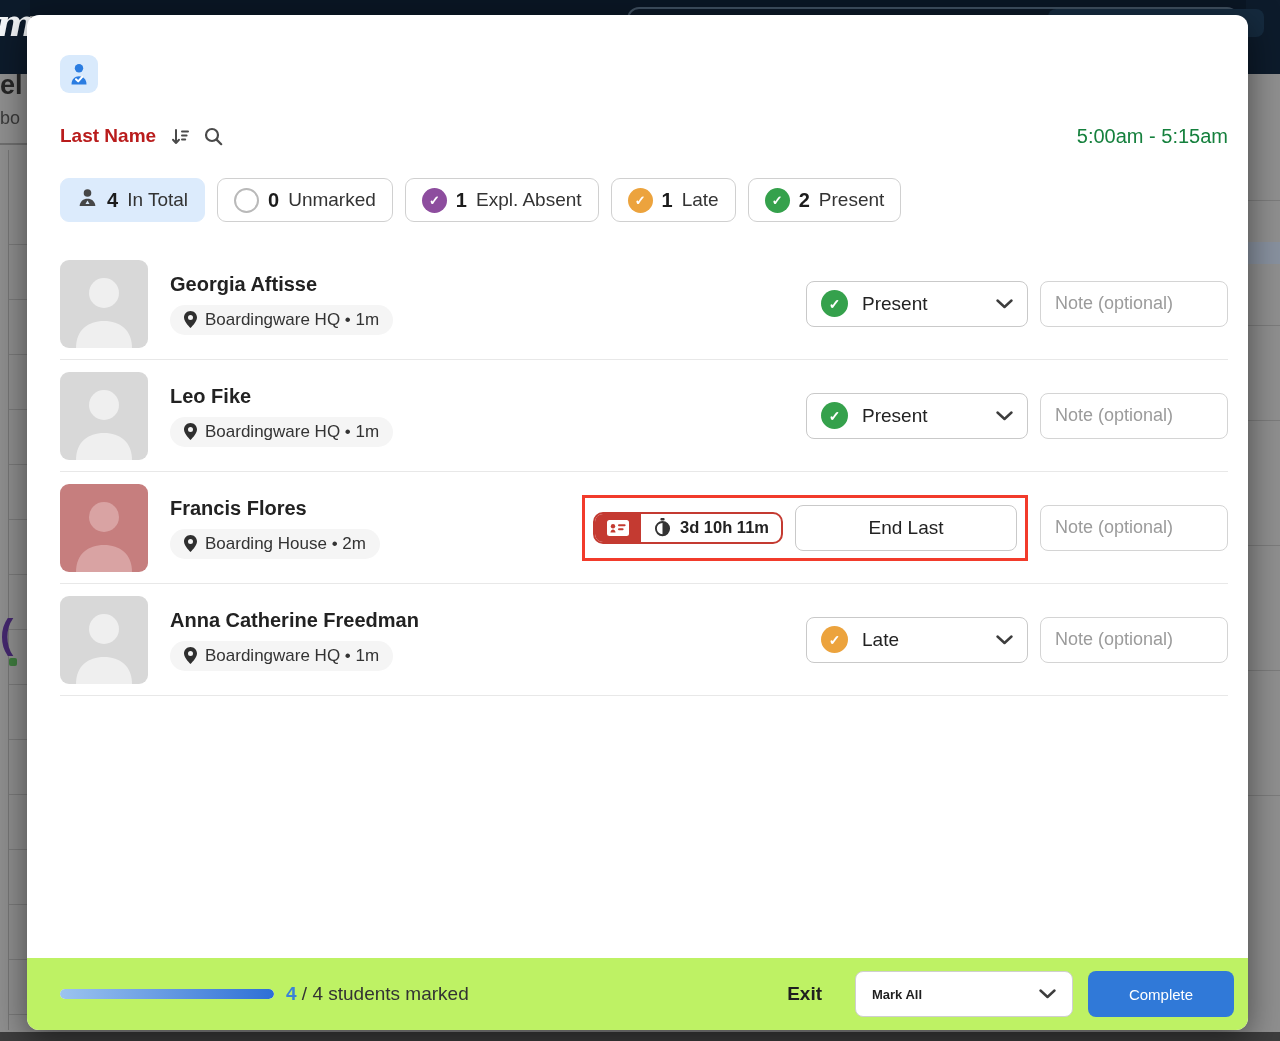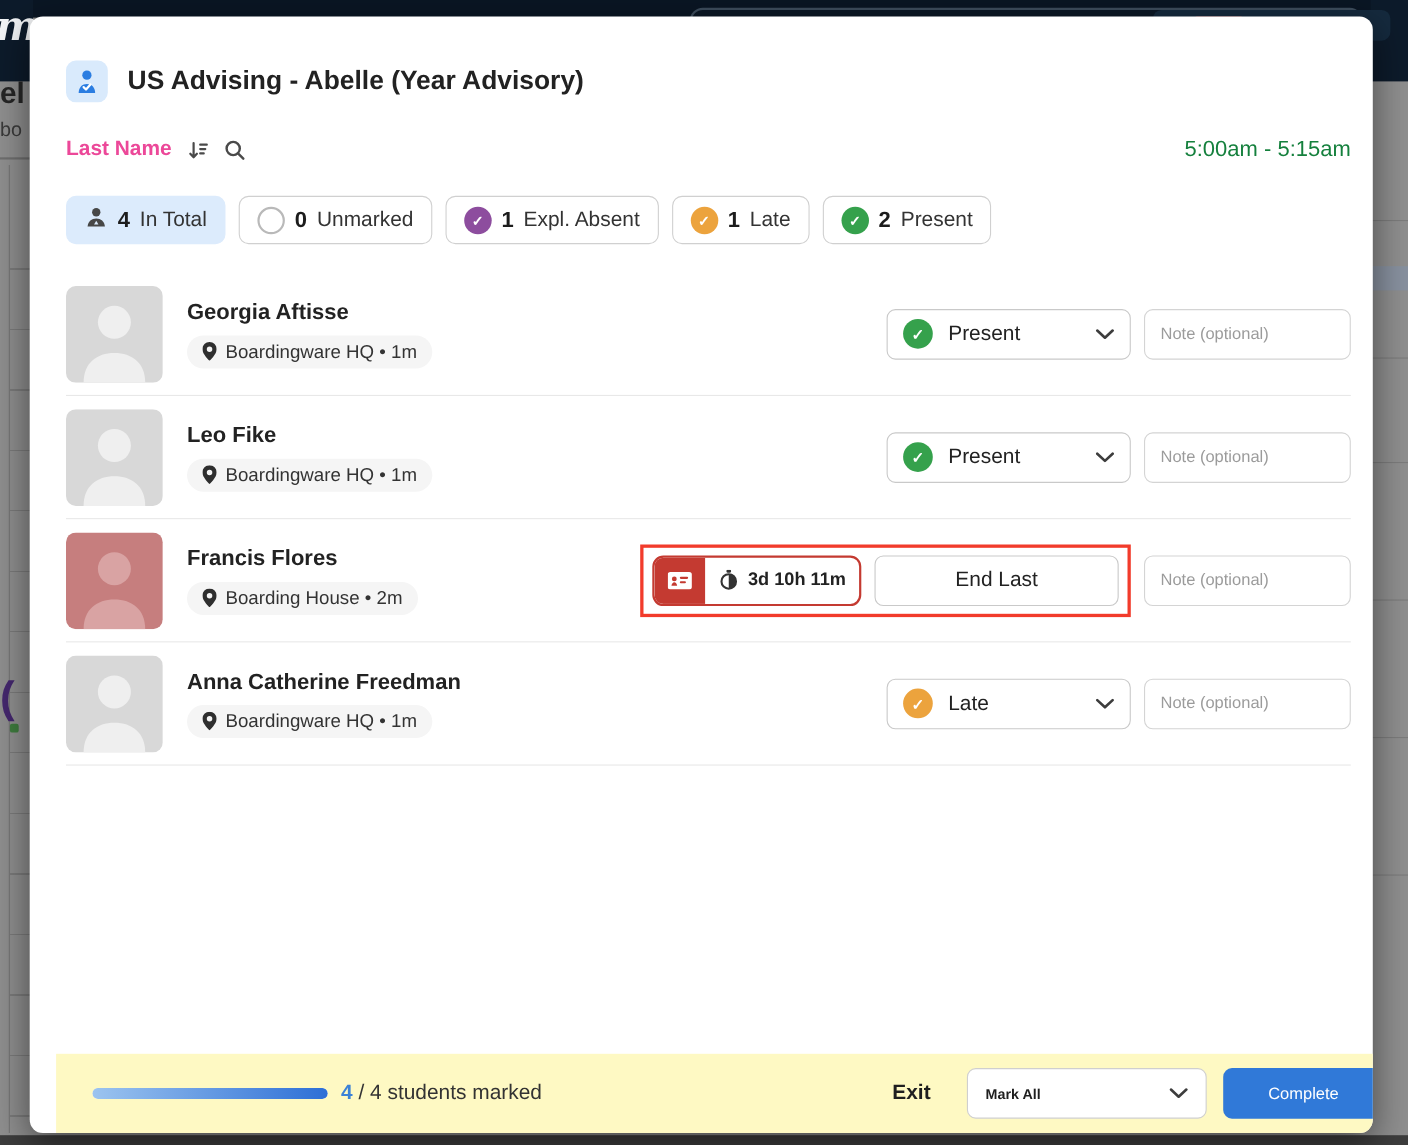--- a/index.html
+++ b/index.html
@@ -34,21 +34,21 @@
   .modal-close { position:absolute; right:16px; top:0; height:77px; width:40px; background:none; border:none;
                  color:#e9eef3; font-size:21px; cursor:pointer; font-family:inherit; }
 
   .modal-body { padding:0 20px 0 33px; }
 
   .session-row { display:flex; align-items:center; gap:18px; margin-top:40px; }
   .roll-icon { width:38px; height:38px; border-radius:9px; background:#d9eafc; display:grid; place-items:center; flex:0 0 auto; }
   .session-title { font-size:24px; font-weight:700; color:#222222; }
 
   .sort-row { display:flex; align-items:center; margin-top:28px; height:30px; }
-  .sort-label { font-size:19px; font-weight:700; color:#ec4899;text-align:center; }
+  .sort-label { font-size:19px; font-weight:700; color:#b91c1c;text-align:center; }
   .sort-btn, .search-btn { background:none; border:none; cursor:pointer; display:grid; place-items:center; padding:0; }
   .sort-btn { margin-left:14px; } .search-btn { margin-left:12px; }
   .time-range { margin-left:auto; font-size:20px; color:#15803d; }
 
   .chips { display:flex; gap:12px; margin-top:27px; }
   .chip { display:flex; align-items:center; gap:9px; height:44px; padding:0 16px; border-radius:9px;
           background:#ffffff; border:1px solid #d0d0d0; font-family:inherit; font-size:19px; color:#333; cursor:pointer; }
   .chip b { font-size:20px; color:#1c1c1c; }
   .chip-total { background:#dcebfc; border-color:#dcebfc; }
   .cc { width:27px; height:27px; border-radius:50%; display:grid; place-items:center; color:#fff; font-size:14px; font-weight:700; flex:0 0 auto; }
@@ -66,32 +66,32 @@
   .av-red .av-bg { fill:#c67e7e; } .av-red .av-fg { fill:#d9a3a3; }
   .sinfo { margin-left:22px; }
   .sname { font-size:20px; font-weight:700; color:#222222; }
   .sloc { margin-top:9px; display:inline-flex; align-items:center; gap:8px; height:30px; padding:0 14px;
           background:#f5f5f5; border-radius:15px; font-size:17px; color:#333333; }
   .controls { margin-left:auto; display:flex; align-items:center; gap:12px; }
   .status-dd { width:222px; height:46px; border:1px solid #c9c9c9; border-radius:8px; background:#fff;
                display:flex; align-items:center; padding:0 14px; gap:14px; font-family:inherit; font-size:19px; color:#222; cursor:pointer; }
   .status-dd .chev { margin-left:auto; display:grid; place-items:center; }
   .note-input { width:188px; height:46px; border:1px solid #d4d4d4; border-radius:8px; padding:0 14px;
-                font-family:inherit; font-size:15px; color:#333; }
+                font-family:inherit; font-size:18px; color:#333; }
   .note-input::placeholder { color:#9b9b9b; }
 
   .pass-highlight { display:flex; align-items:center; gap:12px; border:3px solid #f23b2b; padding:7px 8px; }
-  .pass-pill { display:flex; align-items:stretch; height:46px; border:2px solid #c43a31; border-radius:10px; overflow:hidden; background:#fff; cursor:pointer; }
+  .pass-pill { display:flex; align-items:stretch; height:32px; border:2px solid #c43a31; border-radius:10px; overflow:hidden; background:#fff; cursor:pointer; }
   .pass-pill-left { width:46px; background:#c43a31; display:grid; place-items:center; }
   .pass-pill-right { display:flex; align-items:center; gap:8px; padding:0 12px; font-size:16.5px; font-weight:600; color:#222; }
   .endpass-btn { width:222px; height:46px; border:1px solid #c9c9c9; border-radius:8px; background:#fff;
                  font-family:inherit; font-size:19px; color:#222; cursor:pointer; }
 
-  .modal-footer { position:absolute; left:0; bottom:0; width:100%; height:72px; background:#fef9c3;
-                  display:flex; align-items:center; padding:0 14px 0 33px;margin-left:24px; }
+  .modal-footer { position:absolute; left:0; bottom:0; width:100%; height:72px; background:#bef264;
+                  display:flex; align-items:center; padding:0 14px 0 33px; }
   .pbar { width:214px; height:10px; border-radius:5px; background:#dfe7f2; overflow:hidden; flex:0 0 auto; }
   .pfill { height:100%; width:100%; border-radius:5px; background:linear-gradient(90deg,#9cc4ef,#2d6fd6); }
   .ptext { margin-left:12px; font-size:19px; color:#333333; }
   .ptext b { color:#3b82d6; font-weight:700; }
   .exit-btn { margin-left:auto; background:none; border:none; font-family:inherit; font-size:19px; font-weight:700; color:#1f1f1f; cursor:pointer; }
   .markall-dd { margin-left:33px; width:218px; height:46px; border:1px solid #cfcfcf; border-radius:8px; background:#fff;
                 display:flex; align-items:center; padding:0 16px; font-family:inherit; font-size:13px; font-weight:700; color:#1f1f1f; cursor:pointer; }
   .markall-dd .chev { margin-left:auto; }
   .complete-btn { margin-left:15px; width:146px; height:46px; border:none; border-radius:8px; background:#3079d8;
                   color:#ffffff; font-family:inherit; font-size:15px; cursor:pointer; }
@@ -129,21 +129,20 @@
   <div class="modal-body">
 
     <div class="session-row">
       <span class="roll-icon">
         <svg width="24" height="24" viewBox="0 0 24 24">
             <circle cx="12" cy="6.3" r="4.2" fill="#2b7de1"></circle>
             <path d="M4.5 22.5c0-5.2 3.3-8.2 7.5-8.2s7.5 3 7.5 8.2z" fill="#2b7de1"></path>
             <path d="M9 17.2l2.2 2.2 4-4.6" stroke="#ffffff" stroke-width="2" fill="none" stroke-linecap="round" stroke-linejoin="round"></path>
           </svg>
       </span>
-      <h1 class="session-title">US Advising - Abelle (Year Advisory)</h1>
     </div>
 
     <div class="sort-row">
       <span class="sort-label">Last Name</span>
       <button class="sort-btn">
         <svg width="21" height="21" viewBox="0 0 21 21" fill="none" stroke="#4a4a4a" stroke-width="2" stroke-linecap="round">
             <path d="M6 4v13M6 17l-3-3.2M6 17l3-3.2"></path>
             <path d="M12 5.5h6M12 9.5h4.6M12 13.5h3.2"></path>
           </svg>
       </button>

